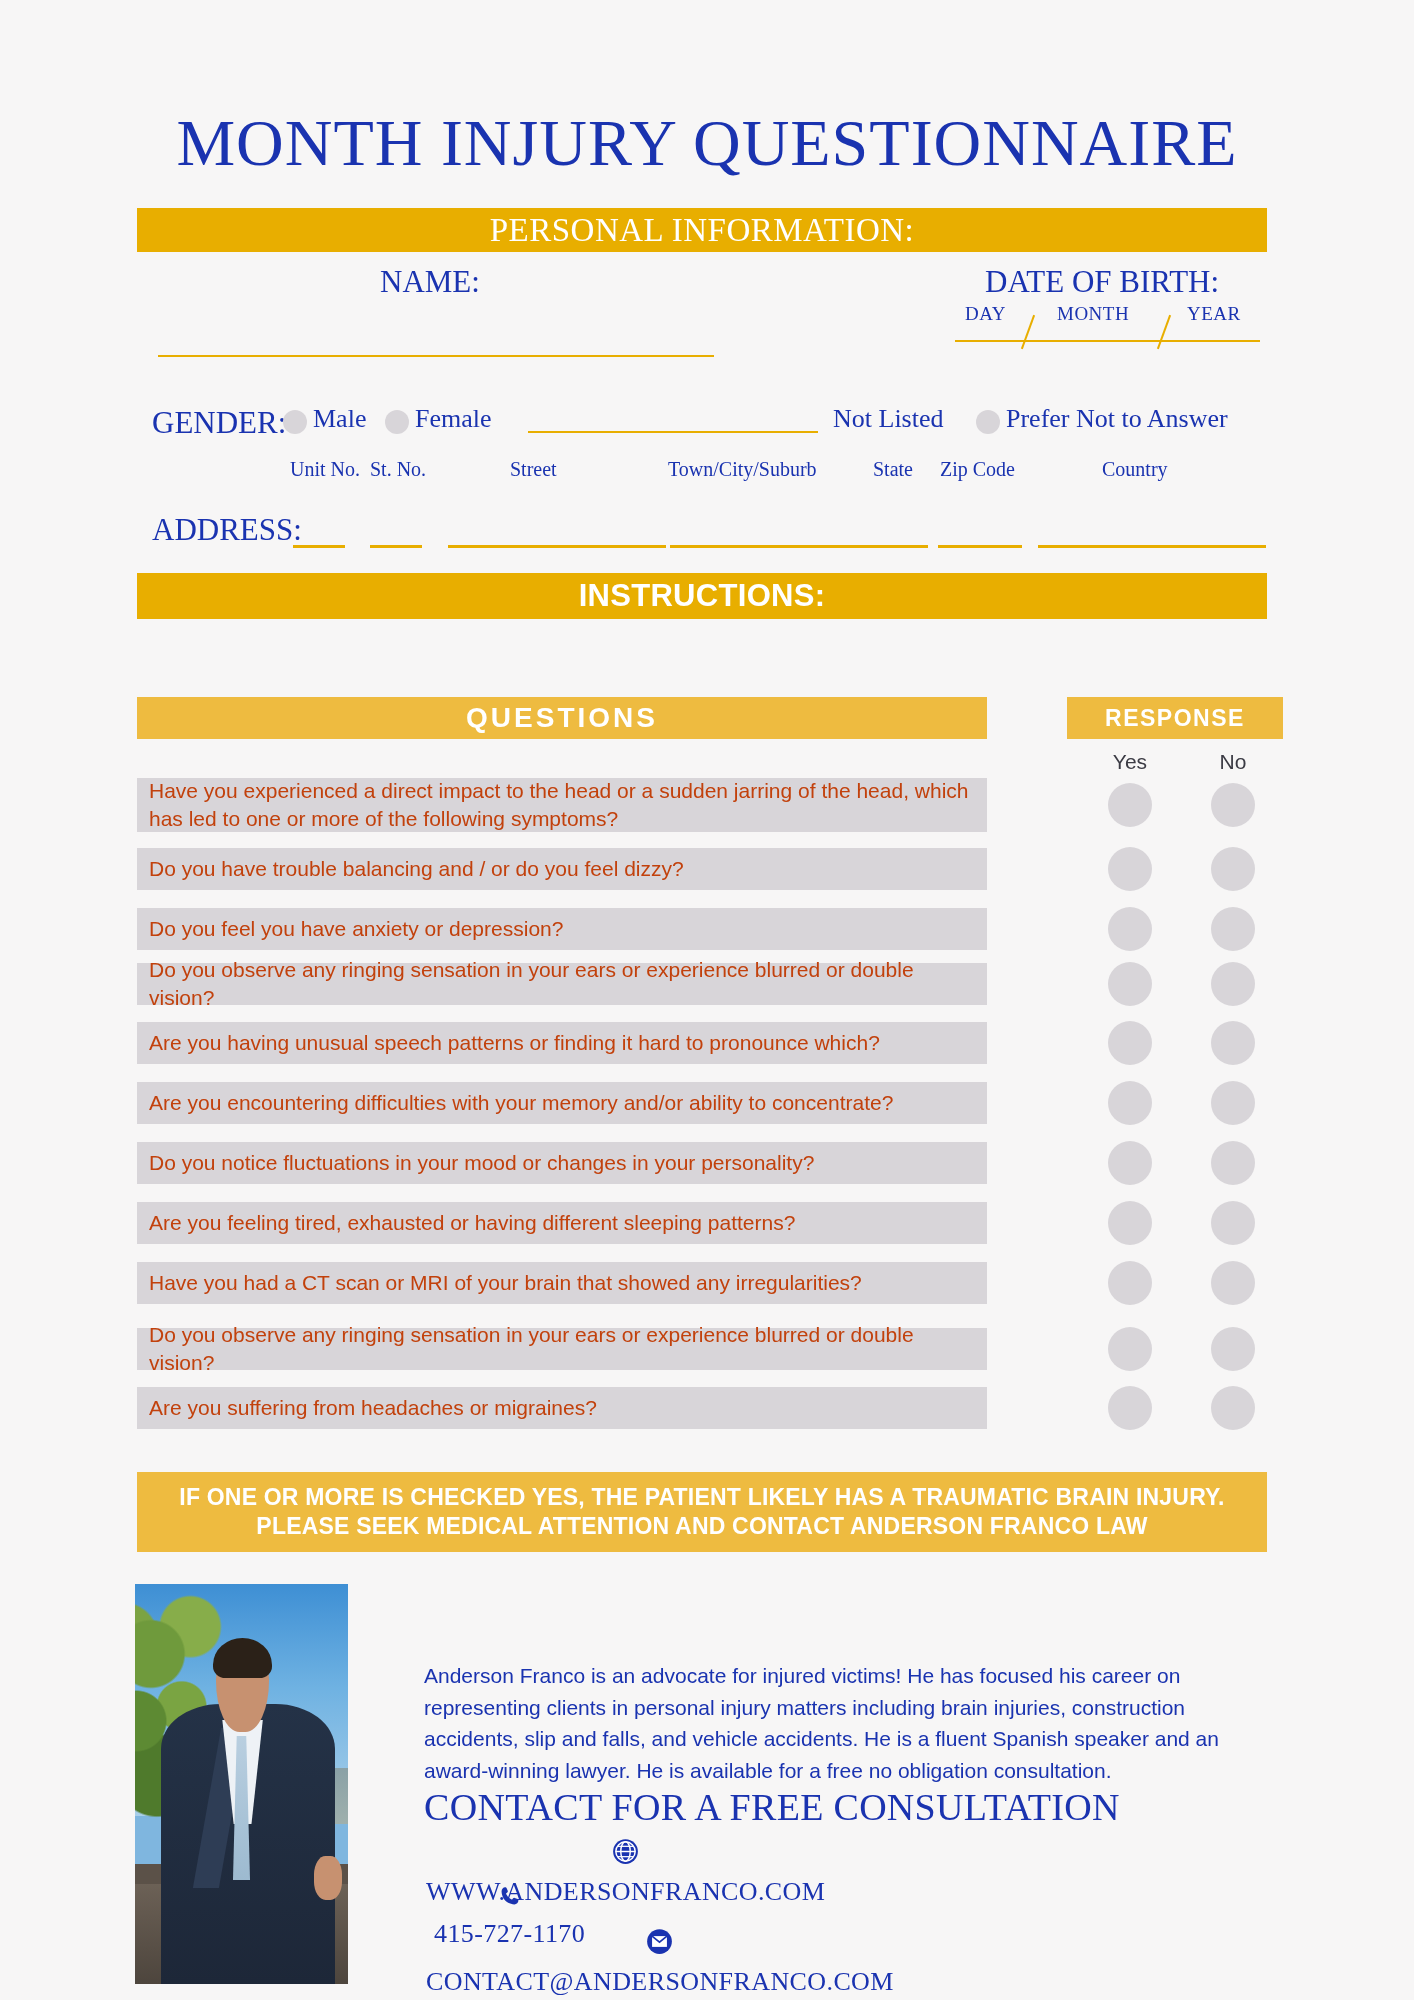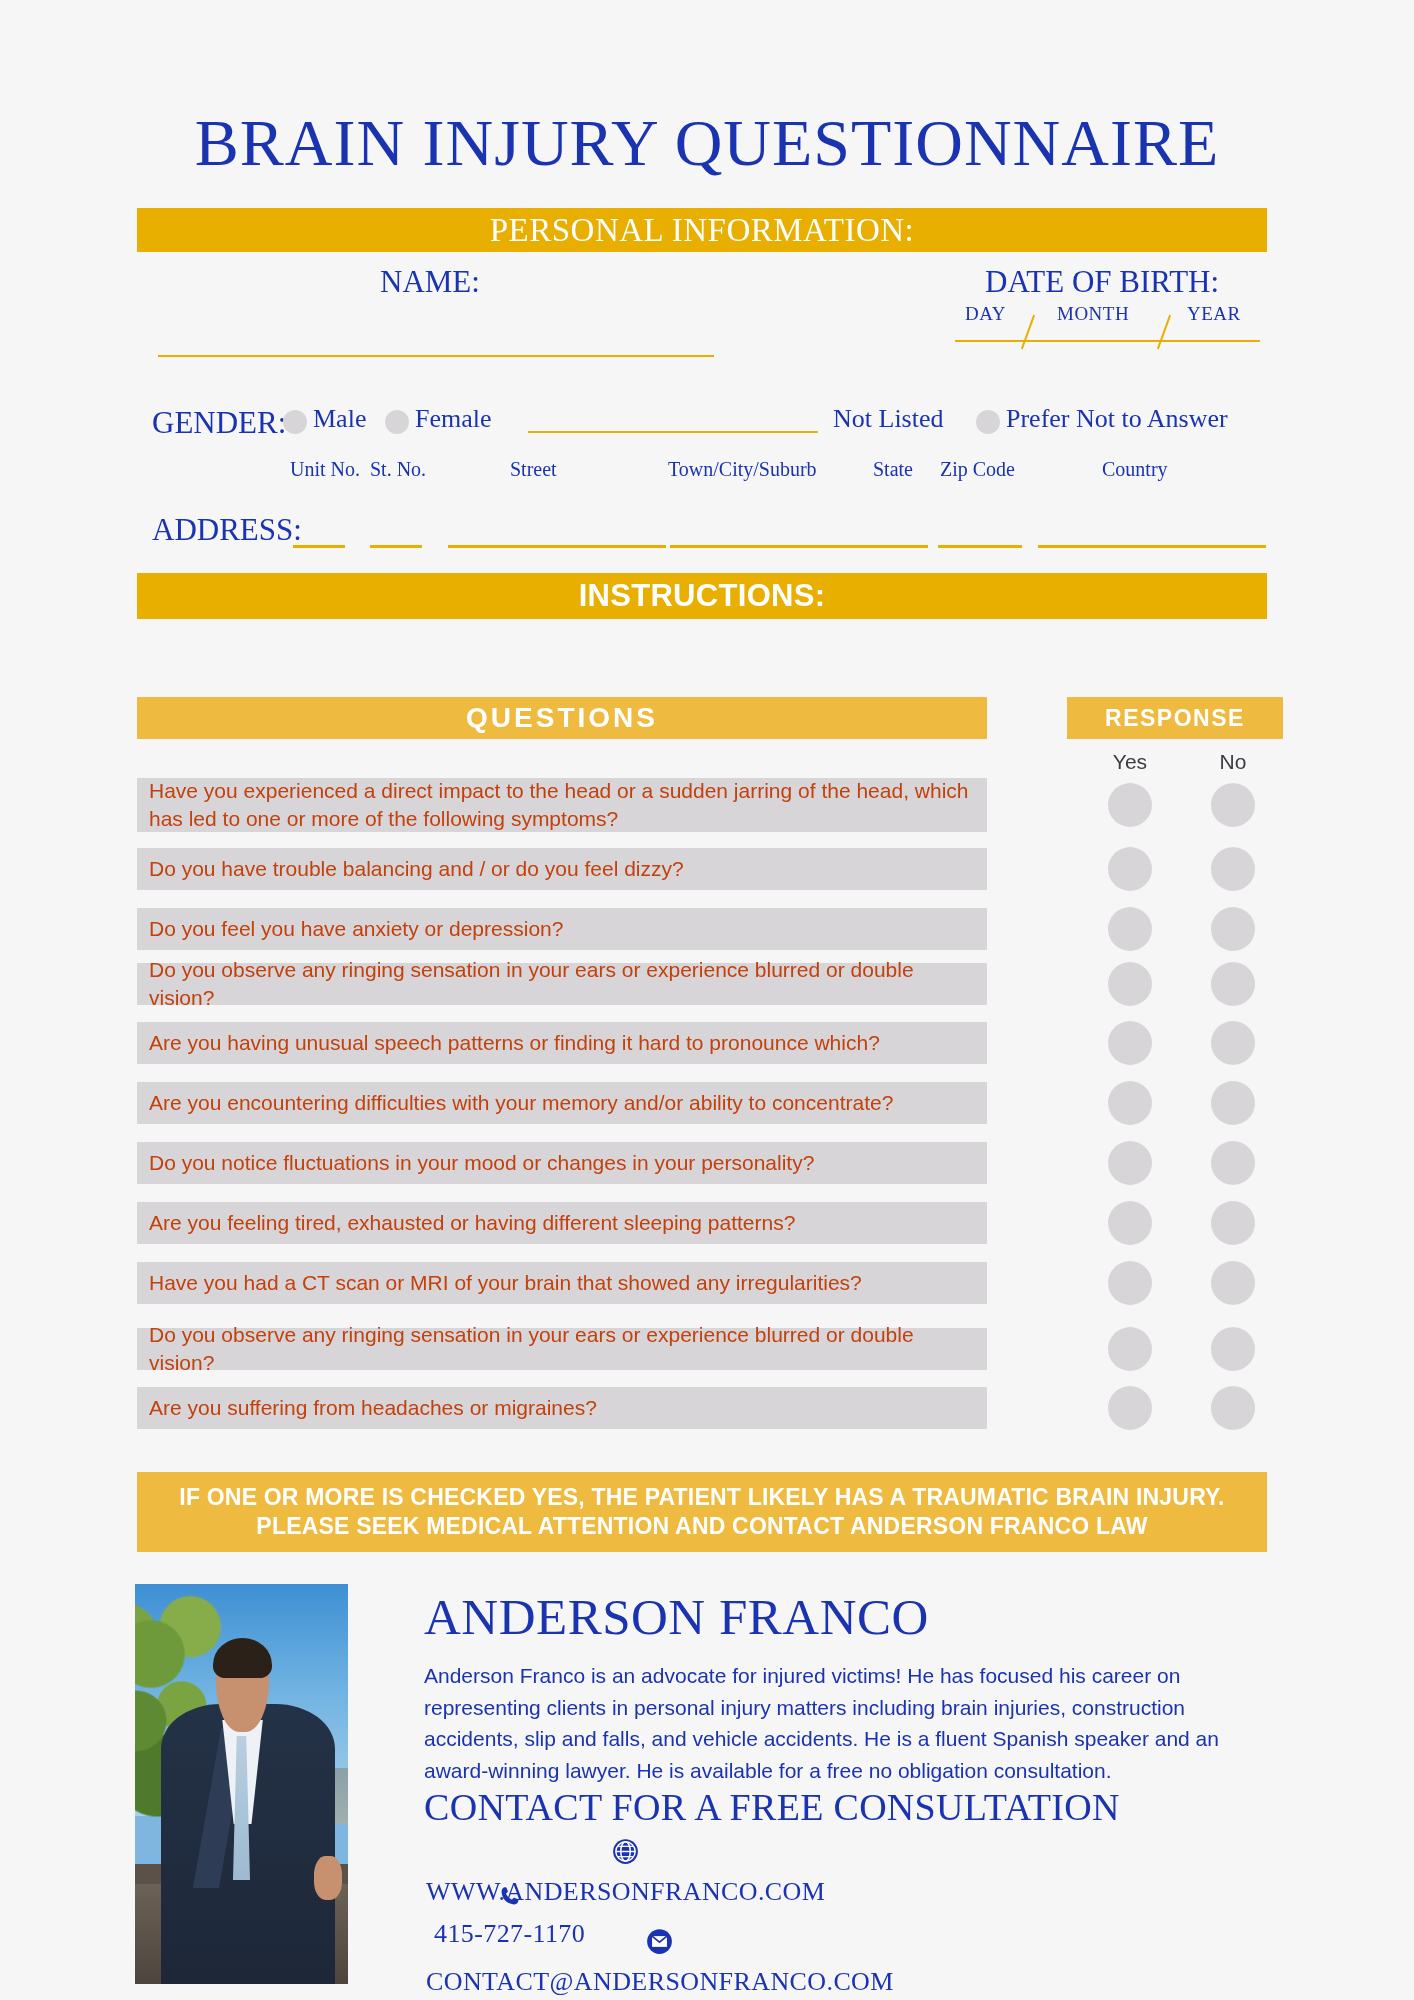--- a/index.html
+++ b/index.html
@@ -373,21 +373,21 @@
   .row-phone { top: 1885px; left: 434px; }
   .row-mail  { top: 1928px; }
   .cicon { width: 27px; height: 27px; flex: 0 0 auto; display:block; }
   .cicon.small { width: 22px; height: 22px; }
 </style>
 </head>
 <body>
 
 <div class="page">
 
-  <div class="doc-title">BRAIN INJURY QUESTIONNAIRE</div>
+  <div class="doc-title">MONTH INJURY QUESTIONNAIRE</div>
 
   <div class="bar bar-personal">PERSONAL INFORMATION:</div>
 
   <div class="label-serif name-label">NAME:</div>
   <div class="name-line"></div>
 
   <div class="label-serif dob-label">DATE OF BIRTH:</div>
   <div class="dob-sub dob-day">DAY</div>
   <div class="dob-sub dob-month">MONTH</div>
   <div class="dob-sub dob-year">YEAR</div>
@@ -502,21 +502,20 @@
     <div class="rail"></div>
     <div class="body"></div>
     <div class="lapel-l"></div>
     <div class="shirt"></div>
     <div class="tie"></div>
     <div class="head"></div>
     <div class="hair"></div>
     <div class="hand"></div>
   </div>
 
-  <div class="bio-name">ANDERSON FRANCO</div>
   <div class="bio-text">Anderson Franco is an advocate for injured victims! He has focused his career on representing clients in personal injury matters including brain injuries, construction accidents, slip and falls, and vehicle accidents. He is a fluent Spanish speaker and an award-winning lawyer. He is available for a free no obligation consultation.</div>
   <div class="contact-title">CONTACT FOR A FREE CONSULTATION</div>
 
   <div class="contact-row row-web">
     <svg class="cicon" viewBox="0 0 24 24">
       <circle cx="12" cy="12" r="11" fill="#1a33b0"></circle>
       <circle cx="12" cy="12" r="8.6" fill="none" stroke="#ffffff" stroke-width="1.3"></circle>
       <ellipse cx="12" cy="12" rx="4.2" ry="8.6" fill="none" stroke="#ffffff" stroke-width="1.3"></ellipse>
       <line x1="3.4" y1="12" x2="20.6" y2="12" stroke="#ffffff" stroke-width="1.3"></line>
       <line x1="4.9" y1="7.4" x2="19.1" y2="7.4" stroke="#ffffff" stroke-width="1.1"></line>

